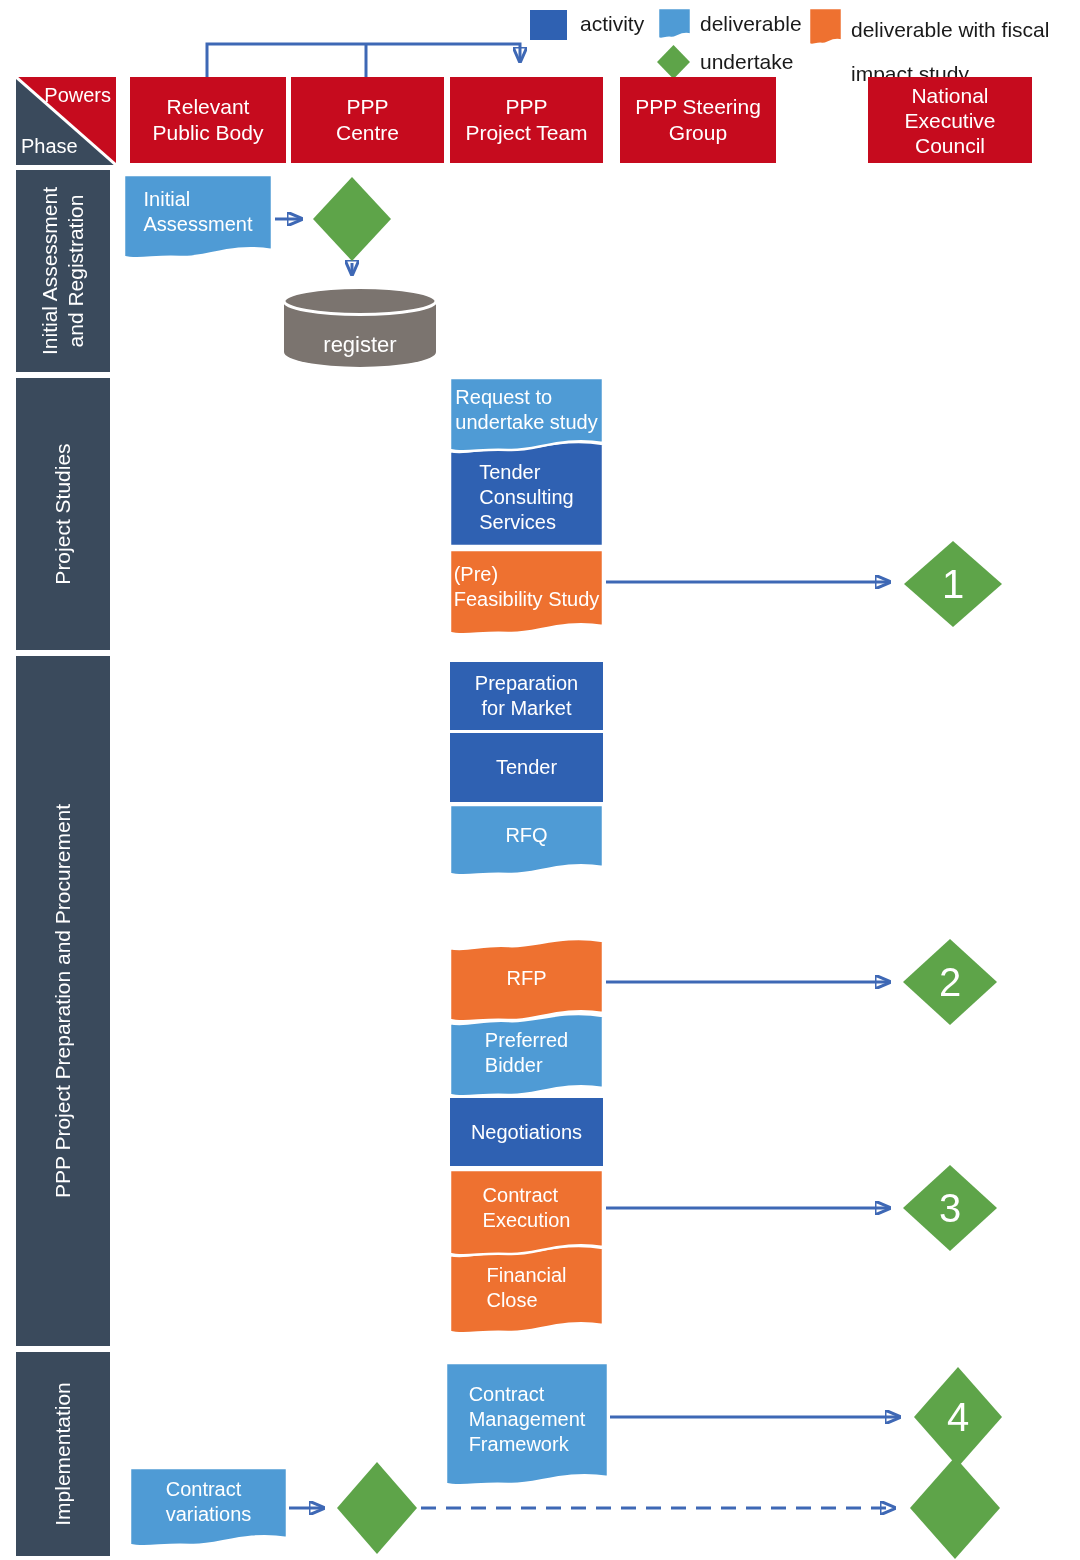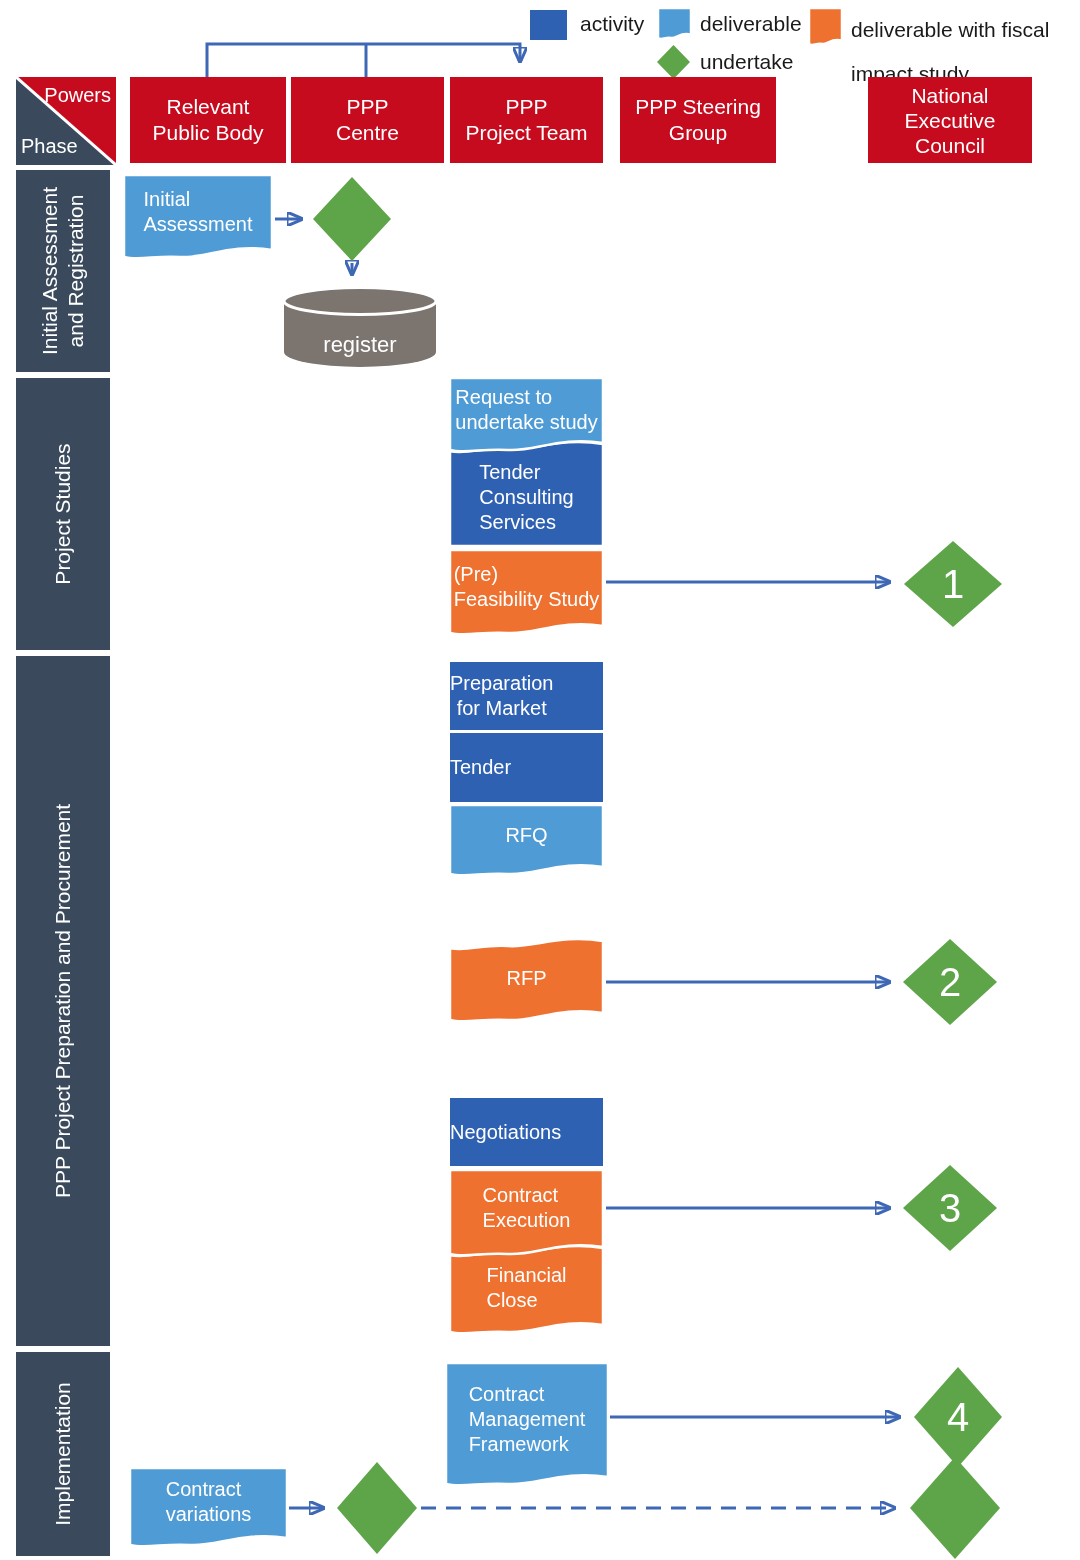--- a/index.html
+++ b/index.html
@@ -20,21 +20,21 @@
   .corner-powers{position:absolute;top:7px;right:5px;color:#fff;font-size:20px;}
   .corner-phase{position:absolute;bottom:7px;left:5px;color:#fff;font-size:20px;}
   
   .phase-bar{position:absolute;left:16px;width:94px;background:var(--c-phasebar);}
   .phase-bar .rot{position:absolute;left:50%;top:50%;transform:translate(-50%,-50%) rotate(-90deg);
                   color:#fff;font-size:21px;line-height:26px;text-align:center;white-space:nowrap;}
   
   .node{position:absolute;color:#fff;font-size:20px;line-height:25px;text-align:center;}
   .node .node-label{position:absolute;inset:0;display:flex;align-items:center;justify-content:center;
                     text-align:left;}
-  .node.rect{display:flex;align-items:center;}
+  .node.rect{display:flex;align-items:center;justify-content:center;}
   .t-activity.rect{background:var(--c-activity);}
   .doc{background:transparent;}
   .doc svg{position:absolute;inset:0;overflow:visible;}
   .doc path{stroke:#fff;stroke-width:2.5;}
   .t-activity path{fill:var(--c-activity);}
   .t-deliverable path{fill:var(--c-deliverable);}
   .t-fiscal path{fill:var(--c-fiscal);}
   .wb .node-label{padding-bottom:14px;}
   .wt .node-label{padding-top:10px;}
   
@@ -193,20 +193,26 @@
         <path d="M0 0 H153 V62 C110 55,84 71,58 69 C34 67,15 73,0 69 Z"></path>
       </svg>
     <span class="node-label">RFQ</span>
   </div>
   <div class="node doc t-fiscal wt wb" style="left:450px;top:935px;width:153px;height:90px;z-index:23;">
     <svg width="153" height="90" viewBox="0 0 153 90">
         <path d="M0 13 C15 17,34 9,58 11 C84 13,110 -1,153 6 L153 78 C110 71,84 87,58 85 C34 83,15 89,0 85 Z"></path>
       </svg>
     <span class="node-label">RFP</span>
   </div>
+  <div class="node doc t-deliverable wt wb" style="left:450px;top:1010px;width:153px;height:90px;z-index:22;">
+    <svg width="153" height="90" viewBox="0 0 153 90">
+        <path d="M0 13 C15 17,34 9,58 11 C84 13,110 -1,153 6 L153 78 C110 71,84 87,58 85 C34 83,15 89,0 85 Z"></path>
+      </svg>
+    <span class="node-label">Preferred<br>Bidder</span>
+  </div>
   <div class="node rect t-activity" style="left:450px;top:1098px;width:153px;height:68px;z-index:21;">
     <span>Negotiations</span>
   </div>
   <div class="node doc t-fiscal wb" style="left:450px;top:1170px;width:153px;height:89px;z-index:20;">
     <svg width="153" height="89" viewBox="0 0 153 89">
         <path d="M0 0 H153 V77 C110 70,84 86,58 84 C34 82,15 88,0 84 Z"></path>
       </svg>
     <span class="node-label">Contract<br>Execution</span>
   </div>
   <div class="node doc t-fiscal wt wb" style="left:450px;top:1242px;width:153px;height:95px;z-index:19;">

